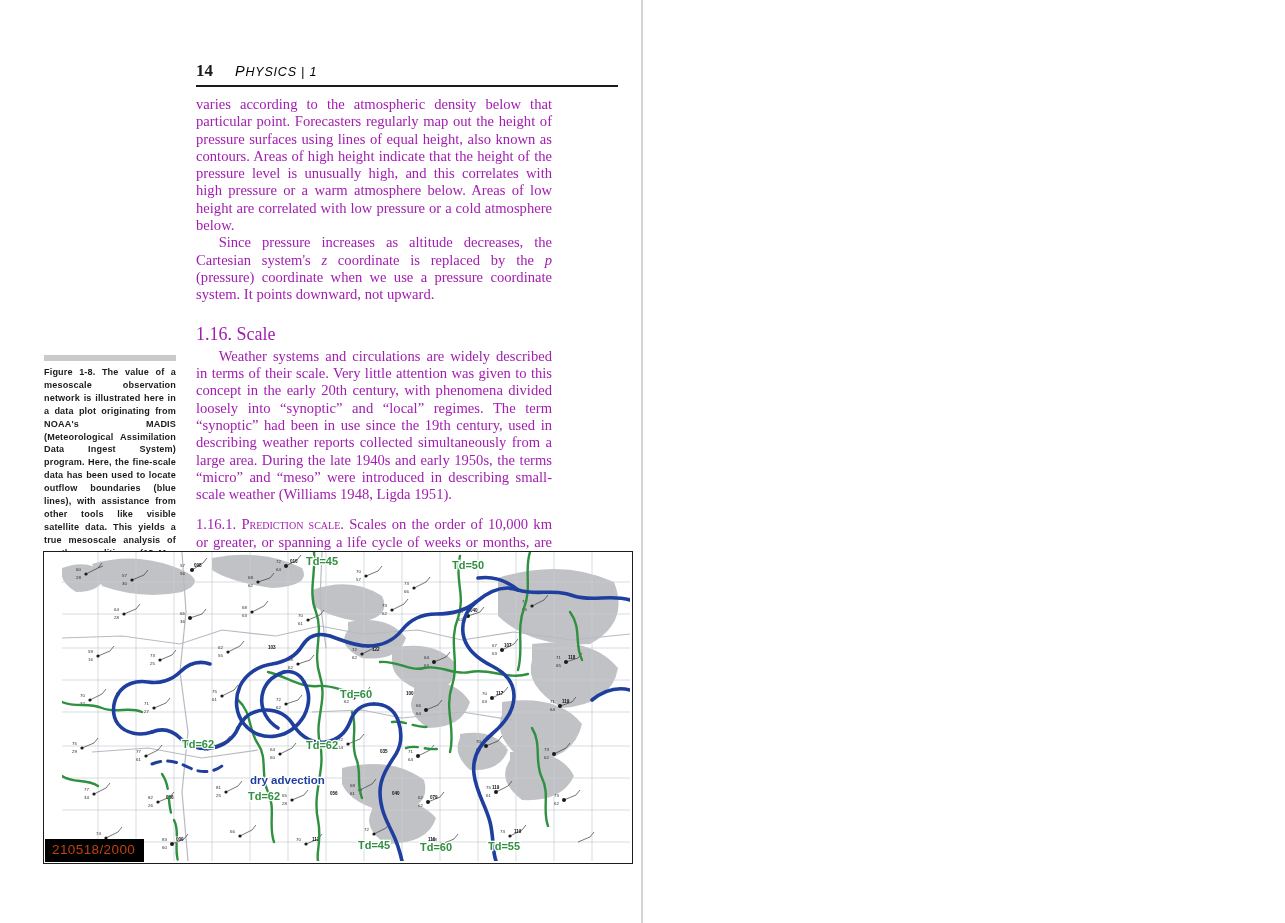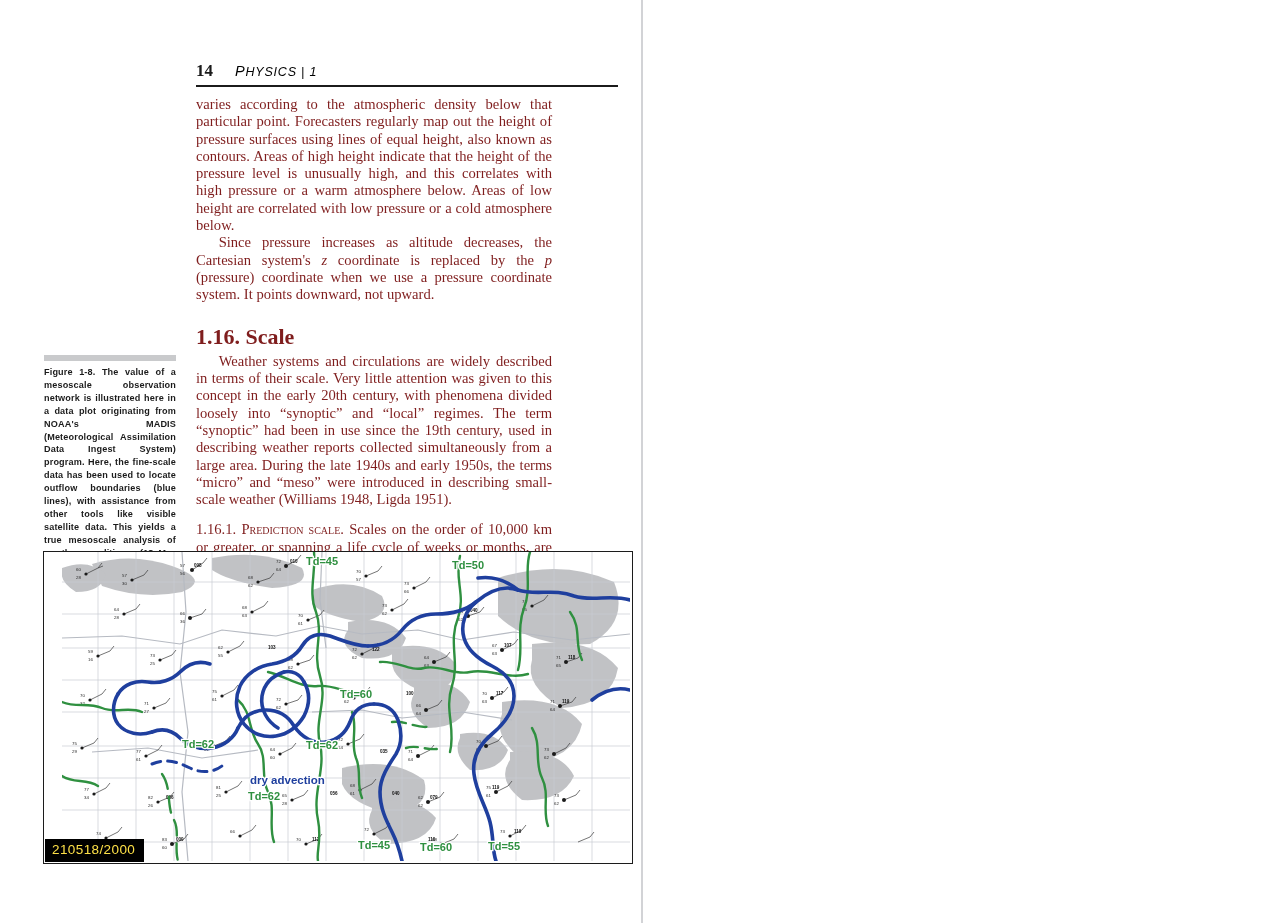--- a/index.html
+++ b/index.html
@@ -23,45 +23,45 @@
     font-family:"Liberation Sans",sans-serif;}
   .runhead.left{left:196px;top:57px;width:422px;}
   .folio{font-family:"Liberation Serif",serif;font-weight:bold;font-size:17px;color:#1b1b1b;line-height:1;}
   .runtitle{font-size:12.5px;letter-spacing:.8px;color:#000000;line-height:1;position:relative;top:-1px;font-style:italic;}
   .runtitle .sc{font-size:14.5px;}
   .runhead.left .folio{margin-right:22px;}
   .rule{position:absolute;height:1.6px;background:#1b1b1b;}
   .rule.left{left:196px;top:85px;width:422px;}
 
   
-  .col{position:absolute;font-size:14.6px;line-height:1.185;color:#7f1d1d;
+  .col{position:absolute;font-size:14.6px;line-height:1.185;color:#a21caf;
        text-align:justify;}
   .col.left{left:196px;top:96px;width:356px;}
   .col p{margin:0;}
   .col p.ind{text-indent:1.55em;}
   .col p.gap{margin-top:13px;}
-  h2.sec{font-size:22px;font-weight:bold;margin:0;padding:0;line-height:1.25;
+  h2.sec{font-size:18px;font-weight:normal;margin:0;padding:0;line-height:1.25;
     font-family:"Liberation Serif",serif;}
   .h2wrap{margin-top:20px;margin-bottom:2px;}
   .sc{font-variant:small-caps;}
   i{font-style:italic;}
 
   
   .capbar{position:absolute;left:44px;top:355px;width:132px;height:6px;background:#c9cacc;}
   .caption{position:absolute;left:44px;top:366px;width:132px;
     font-family:"Liberation Sans",sans-serif;font-weight:bold;
     font-size:9.1px;line-height:1.42;color:#1b1b1b;text-align:justify;
     letter-spacing:0.15px;}
   .caption .it{font-style:italic;}
 
   
   .figure{position:absolute;left:43px;top:551px;width:570px;height:311px;
     background:#ffffff;border:1px solid #1c1c1c;overflow:hidden;padding-left:18px;}
   .figure svg{display:block;}
-  .stamp{position:absolute;left:1px;bottom:1px;background:#000;color:#fde047;
+  .stamp{position:absolute;left:1px;bottom:1px;background:#000;color:#c2410c;
     font-family:"Liberation Sans",sans-serif;font-size:13.5px;font-weight:500;
     padding:3px 9px 4px 7px;letter-spacing:.4px;line-height:1.15;}
 </style>
 </head>
 <body>
 
 <div class="spread">
 
   <div class="gutter"></div>
 

